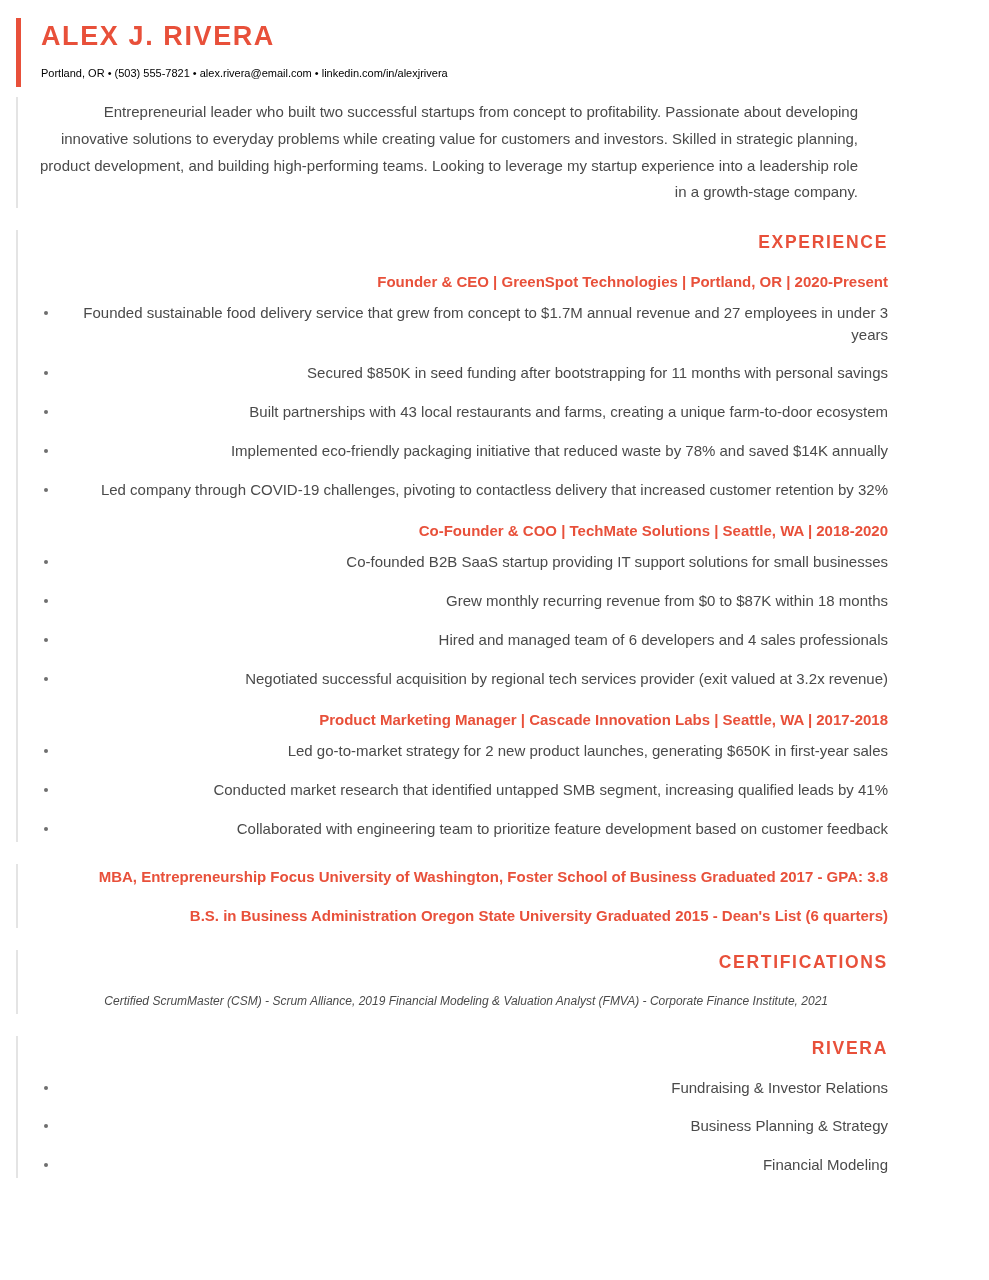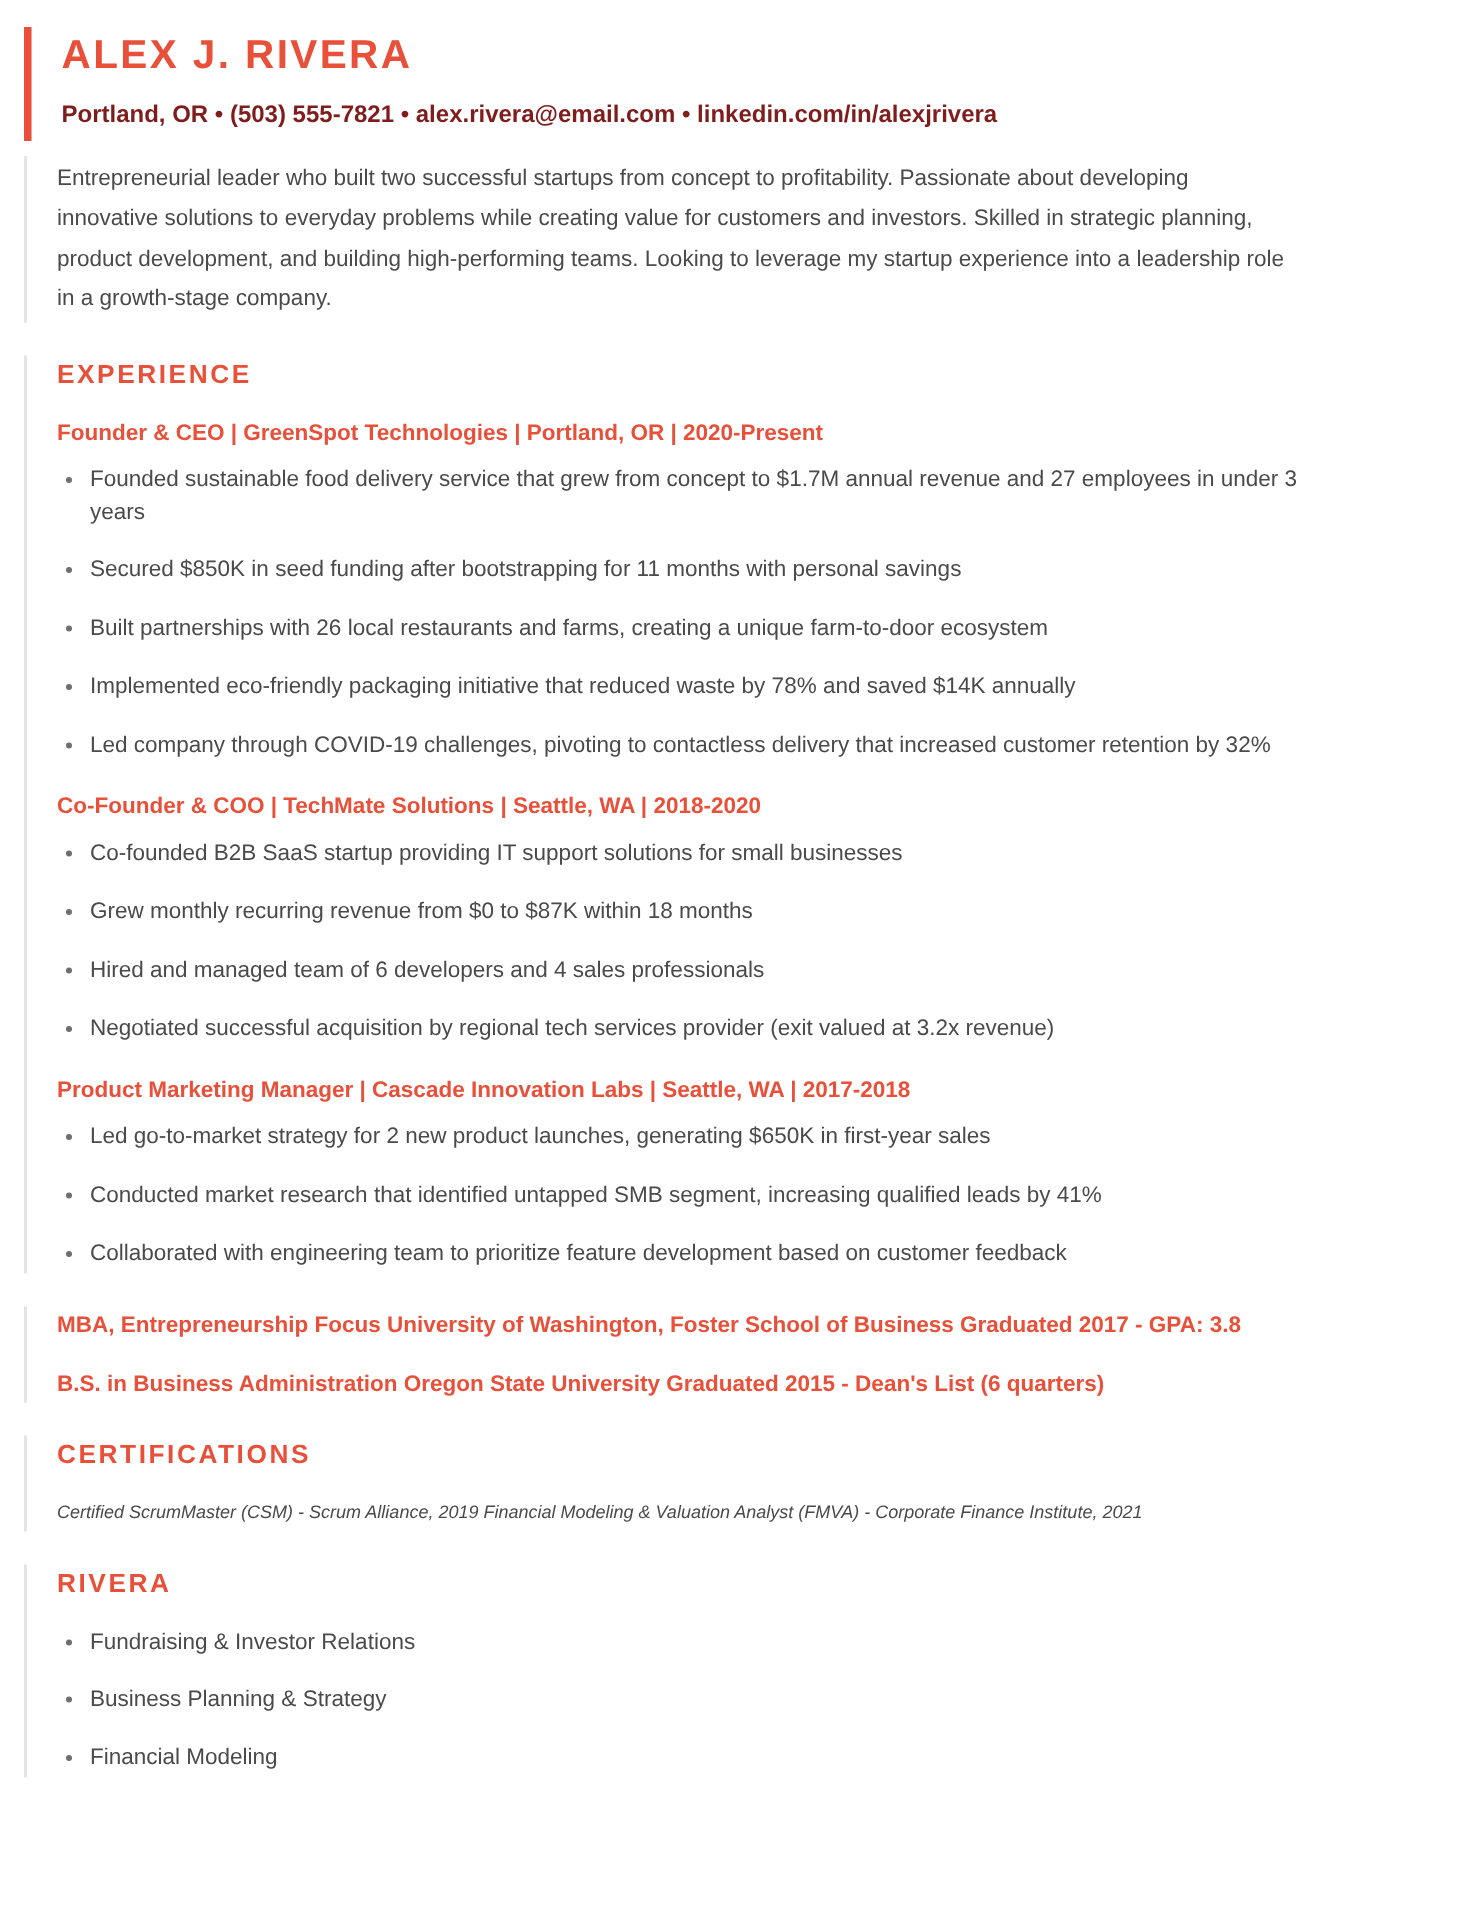--- a/index.html
+++ b/index.html
@@ -28,32 +28,32 @@
   }
   .full-name {
     color: #e8503a;
     font-size: 27px;
     font-weight: bold;
     letter-spacing: 1.6px;
     line-height: 1.25;
     margin: 0 0 12px 0;
   }
   .contact-line {
-    font-size: 16px;
-    color: #7f1d1d;
+    font-size: 11px;
+    color: #000000;
     line-height: 1.4;
     margin: 0;
-    font-weight: bold;
   }
 
   
   .block {
     border-left: 2px solid #e4e4e4;
     padding: 2px 0 2px 20px;
     margin-bottom: 22px;
+    text-align: right;
   }
 
   .summary-text {
     font-size: 15px;
     line-height: 1.78;
     color: #4a4a4a;
     margin: 0;
     padding-right: 30px;
   }
 
@@ -143,21 +143,21 @@
   </div>
 
   <div class="block">
     <h2 class="section-title">EXPERIENCE</h2>
 
     <div class="job">
       <div class="job-title">Founder &amp; CEO | GreenSpot Technologies | Portland, OR | 2020-Present</div>
       <ul class="bullets">
         <li>Founded sustainable food delivery service that grew from concept to $1.7M annual revenue and 27 employees in under 3 years</li>
         <li>Secured $850K in seed funding after bootstrapping for 11 months with personal savings</li>
-        <li>Built partnerships with 26 local restaurants and farms, creating a unique farm-to-door ecosystem</li>
+        <li>Built partnerships with 43 local restaurants and farms, creating a unique farm-to-door ecosystem</li>
         <li>Implemented eco-friendly packaging initiative that reduced waste by 78% and saved $14K annually</li>
         <li>Led company through COVID-19 challenges, pivoting to contactless delivery that increased customer retention by 32%</li>
       </ul>
     </div>
 
     <div class="job">
       <div class="job-title">Co-Founder &amp; COO | TechMate Solutions | Seattle, WA | 2018-2020</div>
       <ul class="bullets">
         <li>Co-founded B2B SaaS startup providing IT support solutions for small businesses</li>
         <li>Grew monthly recurring revenue from $0 to $87K within 18 months</li>

